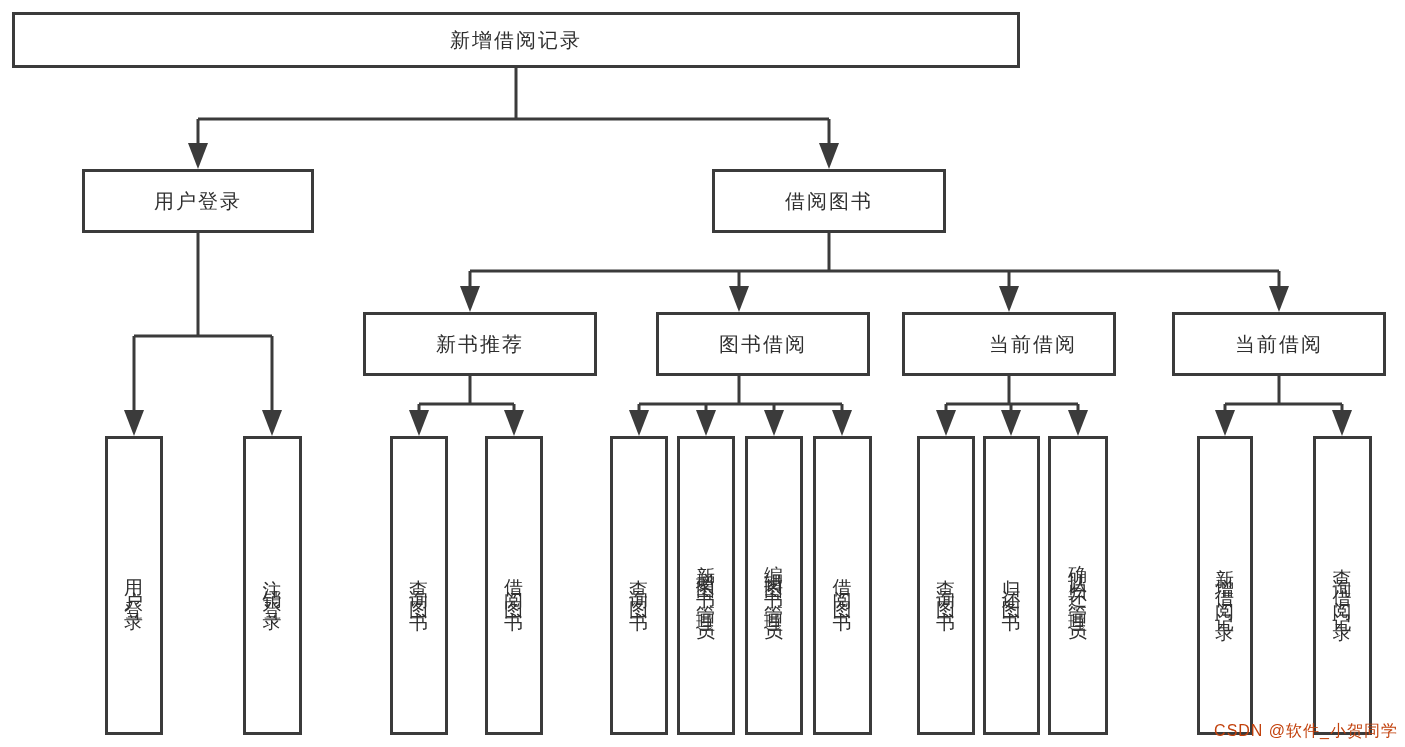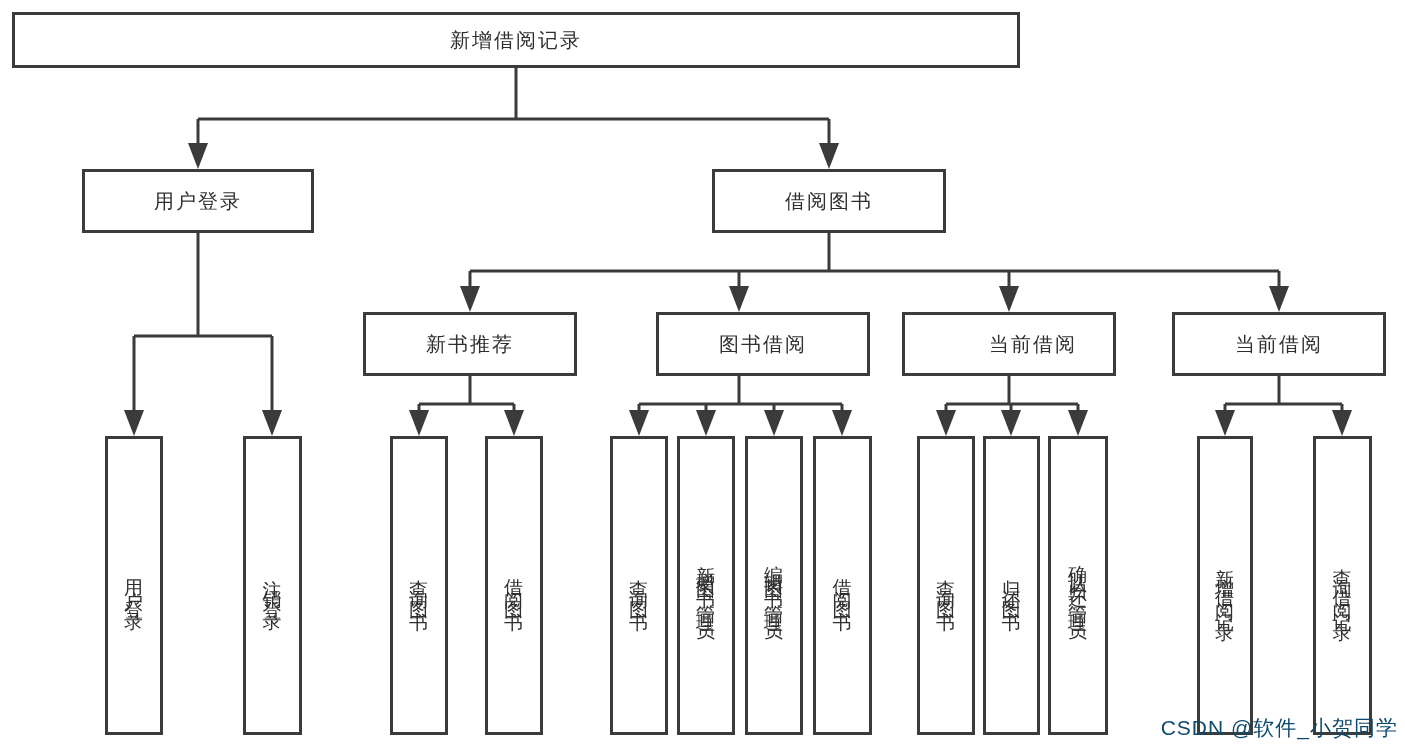--- a/index.html
+++ b/index.html
@@ -48,23 +48,23 @@
     white-space: nowrap;
   }
   .node.v.dense .vtext {
     letter-spacing: 8px;
   }
   .watermark {
     position: absolute;
     right: 7px;
     bottom: 5px;
     z-index: 2;
-    font-size: 21px;
+    font-size: 16px;
     letter-spacing: 1px;
-    color: #0c4a6e;
+    color: #c2410c;
     white-space: nowrap;
   }
 </style>
 </head>
 <body>
 
 <div class="stage">
 
   <svg class="wires" width="1405" height="747" viewBox="0 0 1405 747">
     <g stroke="#3b3b3b" stroke-width="3" fill="#3b3b3b">
@@ -148,21 +148,21 @@
     <span>新增借阅记录</span>
   </div>
 
   <div class="node h" style="left:82px; top:169px; width:232px; height:64px;">
     <span>用户登录</span>
   </div>
   <div class="node h" style="left:712px; top:169px; width:234px; height:64px;">
     <span>借阅图书</span>
   </div>
 
-  <div class="node h" style="left:363px; top:312px; width:214px; height:64px;">
+  <div class="node h" style="left:363px; top:312px; width:234px; height:64px;">
     <span>新书推荐</span>
   </div>
   <div class="node h" style="left:656px; top:312px; width:214px; height:64px;">
     <span>图书借阅</span>
   </div>
   <div class="node h" style="left:902px; top:312px; width:214px; height:64px;padding-left:48px;">
     <span>当前借阅</span>
   </div>
   <div class="node h" style="left:1172px; top:312px; width:214px; height:64px;">
     <span>当前借阅</span>

